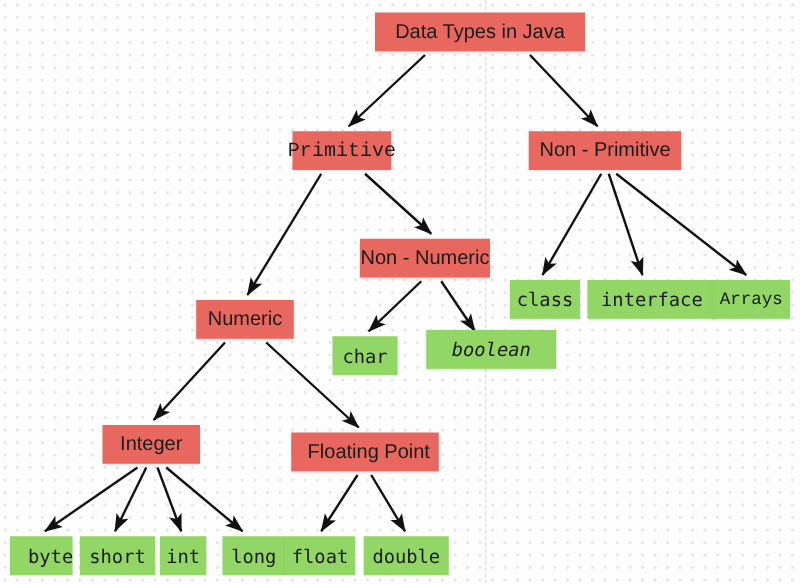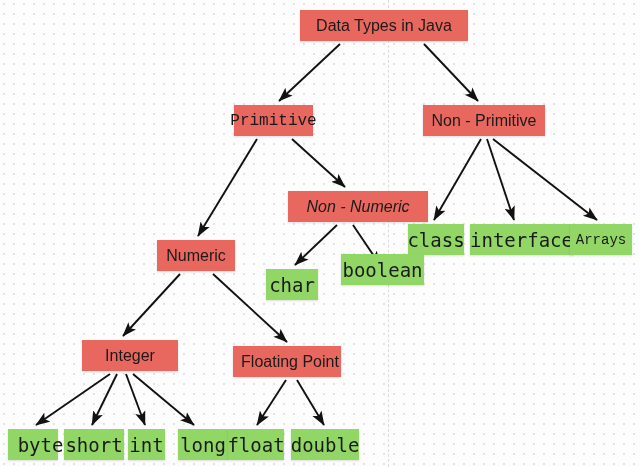--- a/index.html
+++ b/index.html
@@ -53,21 +53,21 @@
     padding: 0 10px;
   }
   .node.green {
     background: #92d765;
     font-family: Liberation Mono, monospace;
     font-size: 14px;
     padding: 0 9px;
   }
   .node.green.mono {
     font-family: "DejaVu Sans Mono", "Liberation Mono", monospace;
-    font-size: 19px;
+    font-size: 15px;
     font-weight: 500;
   }
 </style>
 </head>
 <body>
 
 <div id="canvas" style="background-color: rgb(253, 253, 253);">
 
   <div class="guide-line" style="left:388px;"></div>
 
@@ -95,29 +95,29 @@
         <line x1="133" y1="374" x2="194" y2="425" stroke="#111111" stroke-width="1.9" marker-end="url(#arrowhead)"></line>
         <line x1="286" y1="380" x2="257" y2="425" stroke="#111111" stroke-width="1.9" marker-end="url(#arrowhead)"></line>
         <line x1="297" y1="380" x2="324" y2="425" stroke="#111111" stroke-width="1.9" marker-end="url(#arrowhead)"></line>
       </g>
   </svg>
 
   <div id="nodes">
       <div class="node red" style="left: 300px; top: 10px; width: 168px; height: 31px;">Data Types in Java</div>
       <div class="node red" style="left: 234px; top: 105px; width: 79px; height: 31px; font-family: Liberation Mono, monospace;">Primitive</div>
       <div class="node red" style="left: 423px; top: 105px; width: 122px; height: 31px;">Non - Primitive</div>
-      <div class="node red" style="left: 288px; top: 191px; width: 140px; height: 31px; font-style: italic;">Non - Numeric</div>
+      <div class="node red" style="left: 288px; top: 191px; width: 104px; height: 31px;">Non - Numeric</div>
       <div class="node red" style="left: 157px; top: 240px; width: 78px; height: 31px;">Numeric</div>
-      <div class="node red" style="left: 82px; top: 340px; width: 96px; height: 31px;">Integer</div>
-      <div class="node red" style="left: 233px; top: 346px; width: 108px; height: 31px; padding-left: 16px;">Floating Point</div>
+      <div class="node red" style="left: 82px; top: 340px; width: 78px; height: 31px;">Integer</div>
+      <div class="node red" style="left: 233px; top: 346px; width: 118px; height: 31px; padding-left: 16px;">Floating Point</div>
       <div class="node green mono" style="left: 408px; top: 224px; width: 56px; height: 31px;">class</div>
       <div class="node green mono" style="left: 470px; top: 224px; width: 103px; height: 31px;">interface</div>
       <div class="node green" style="left: 570px; top: 224px; width: 62px; height: 31px;">Arrays</div>
       <div class="node green mono" style="left: 266px; top: 269px; width: 52px; height: 31px;">char</div>
-      <div class="node green mono" style="left: 341px; top: 254px; width: 83px; height: 31px;">boolean</div>
+      <div class="node green mono" style="left: 341px; top: 264px; width: 104px; height: 31px; font-style: italic;">boolean</div>
       <div class="node green mono" style="left: 8px; top: 429px; width: 50px; height: 31px; padding-left: 24px;">byte</div>
       <div class="node green mono" style="left: 64px; top: 429px; width: 60px; height: 31px;">short</div>
       <div class="node green mono" style="left: 128px; top: 429px; width: 37px; height: 31px;">int</div>
       <div class="node green mono" style="left: 178px; top: 429px; width: 50px; height: 31px;">long</div>
       <div class="node green mono" style="left: 228px; top: 429px; width: 56px; height: 31px;">float</div>
       <div class="node green mono" style="left: 291px; top: 429px; width: 68px; height: 31px;">double</div>
     </div>
 
 </div>
 

